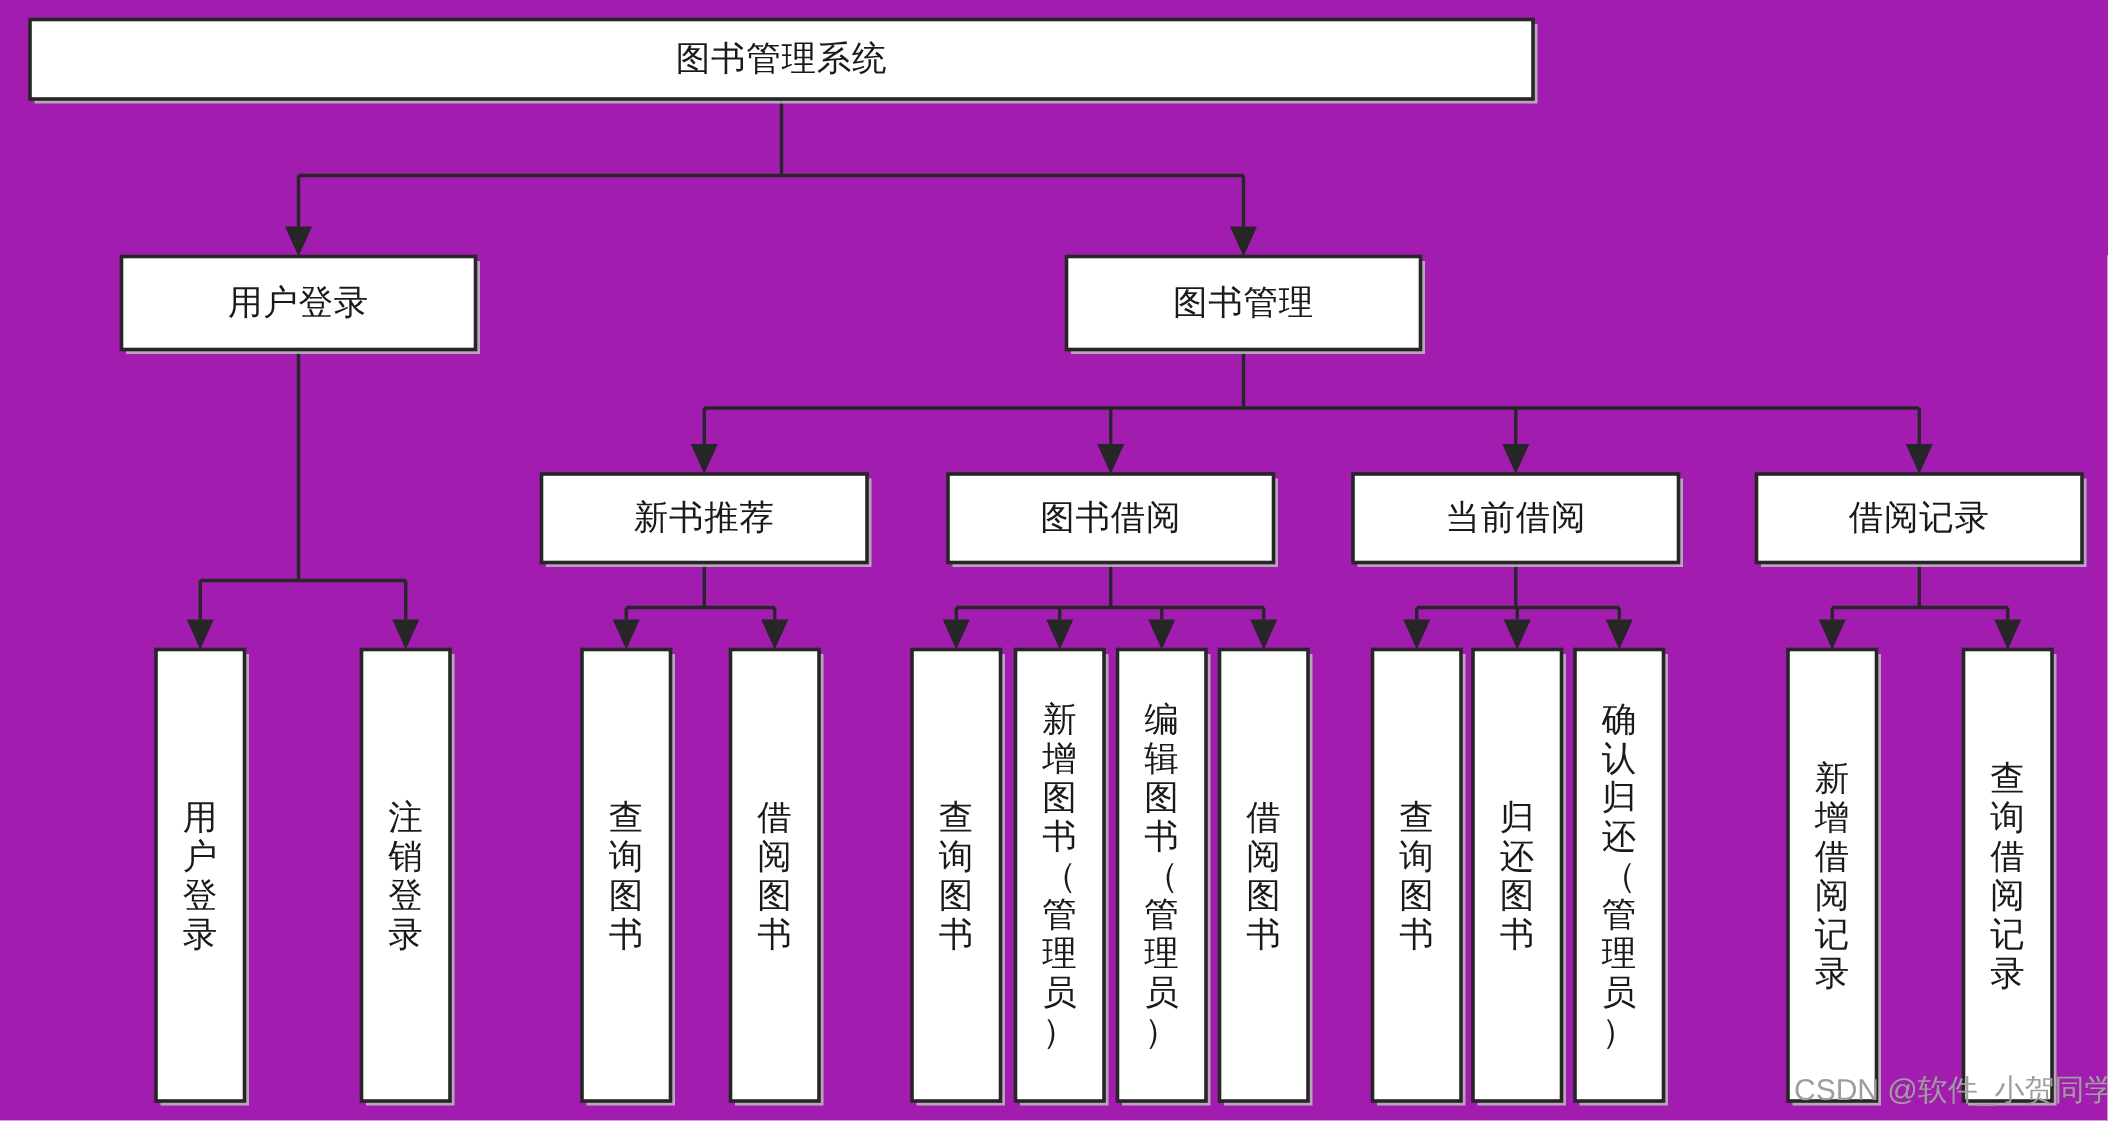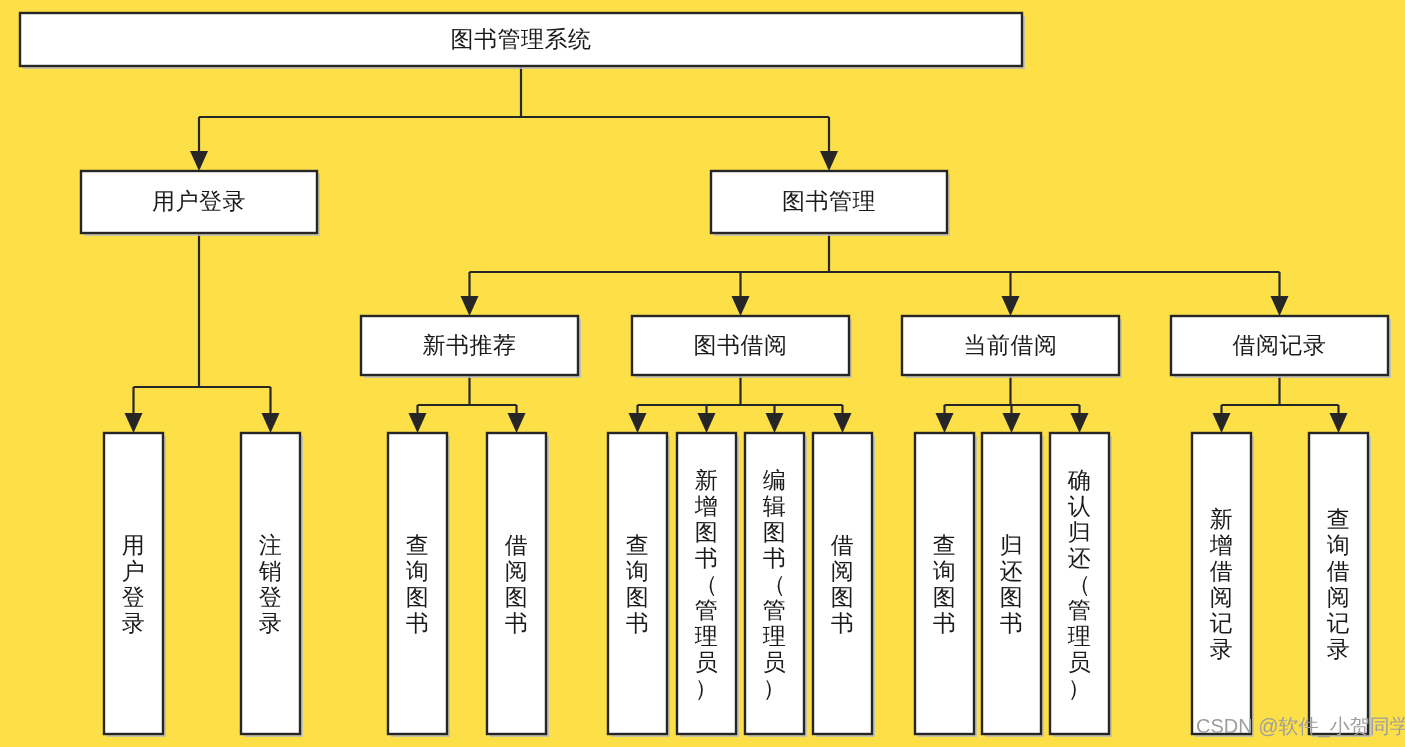--- a/index.html
+++ b/index.html
@@ -10,21 +10,21 @@
   body {
     width: 1405px;
     height: 747px;
     font-family: "Liberation Sans", "DejaVu Sans", sans-serif;
     overflow: hidden;
   }
   #diagram-root {
     position: relative;
     width: 1405px;
     height: 747px;
-    background: #fde047;
+    background: #a21caf;
   }
   svg#tree-svg {
     position: absolute;
     left: 0;
     top: 0;
     width: 1405px;
     height: 747px;
     display: block;
   }
   .node-box {

